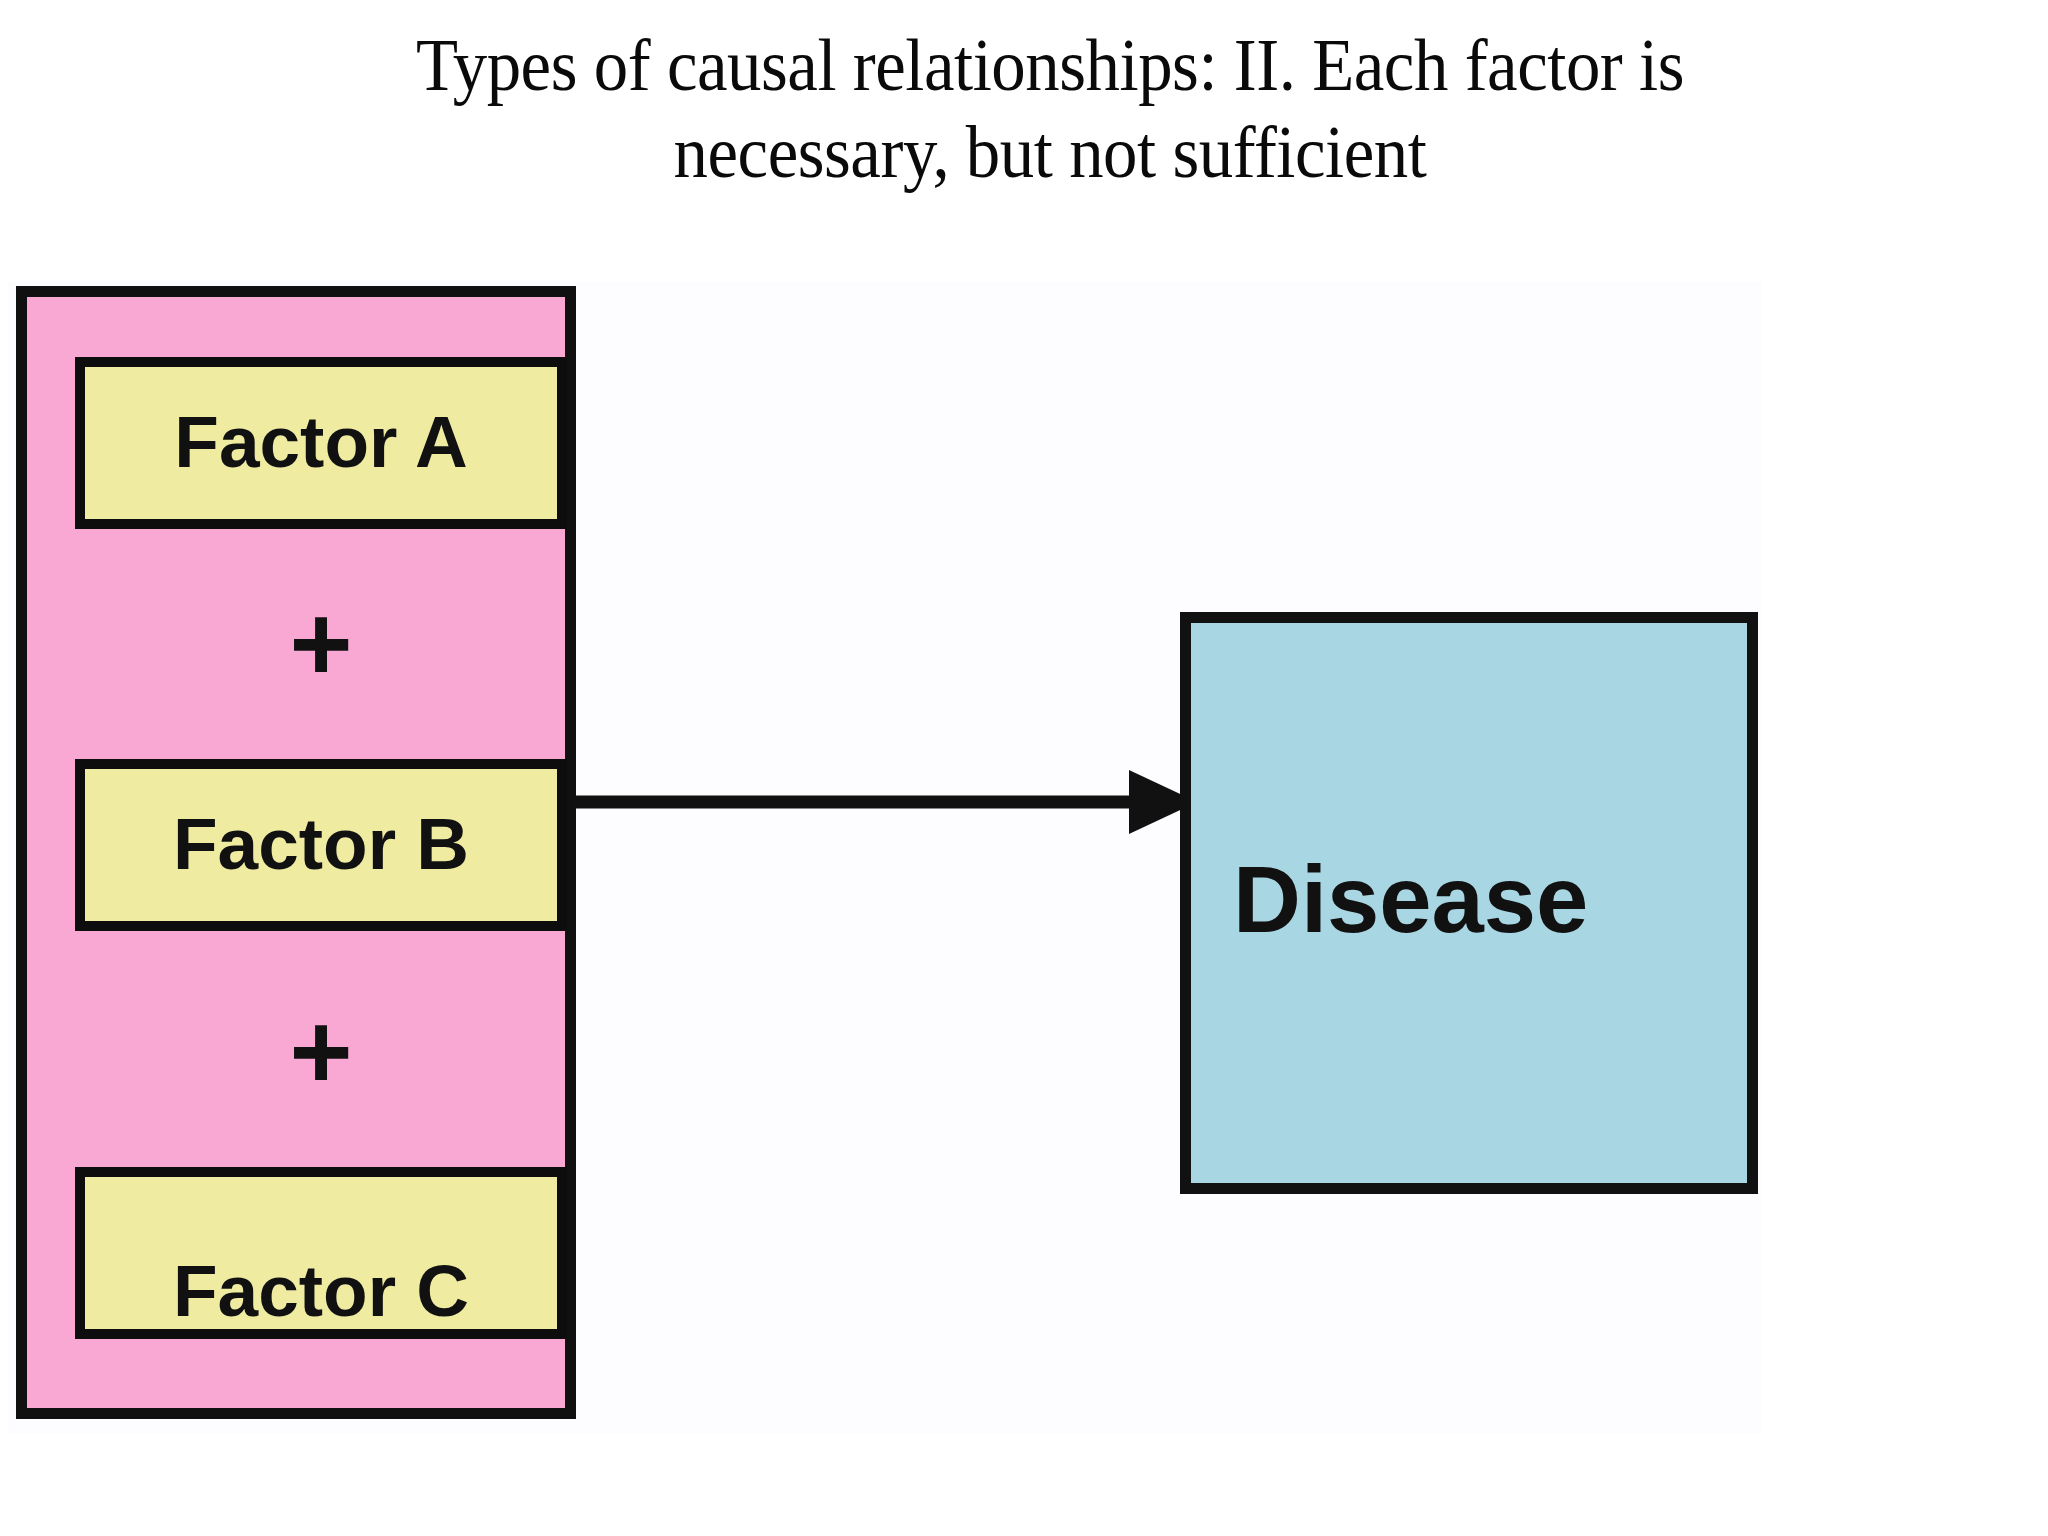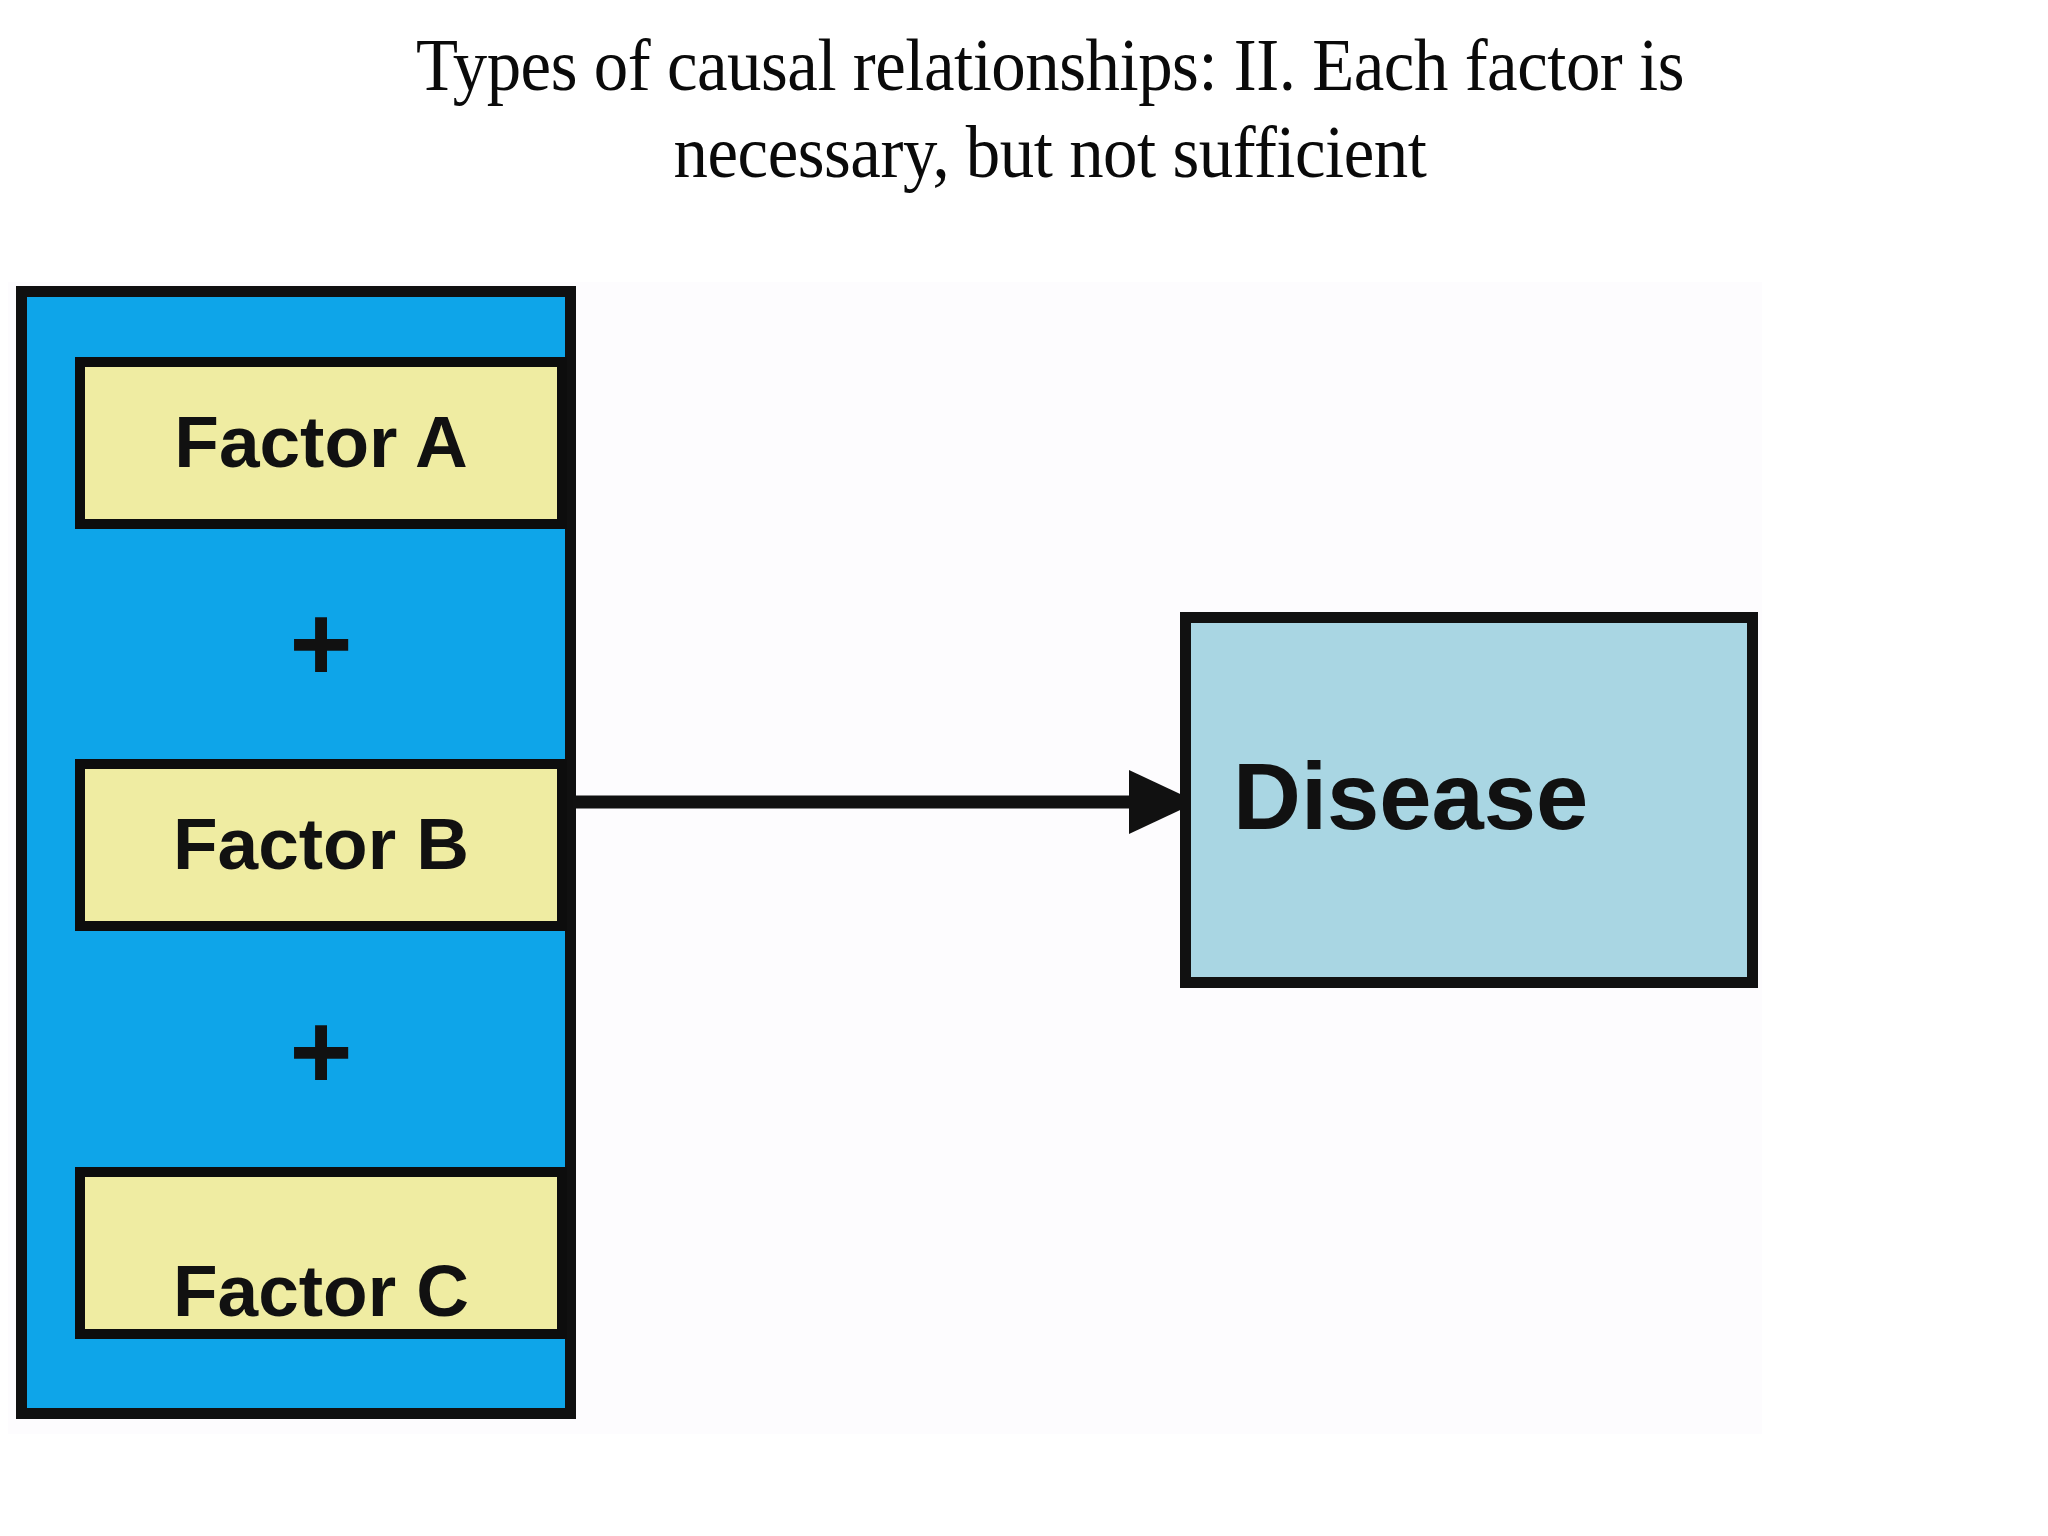--- a/index.html
+++ b/index.html
@@ -42,21 +42,21 @@
     background: #fdfcfe;
   }
 
   
   #factor-group-panel {
     position: absolute;
     left: 8px;
     top: 4px;
     width: 560px;
     height: 1133px;
-    background: #0ea5e9;
+    background: #f9a8d4;
     border: 11px solid #101010;
     box-sizing: border-box;
   }
 
   
   .factor-box {
     position: absolute;
     left: 48px;
     width: 492px;
     height: 172px;
@@ -103,21 +103,21 @@
     width: 620px;
     height: 80px;
   }
 
   
   #disease-box {
     position: absolute;
     left: 1172px;
     top: 330px;
     width: 578px;
-    height: 376px;
+    height: 582px;
     background: #a9d6e3;
     border: 11px solid #111111;
     box-sizing: border-box;
     display: flex;
     align-items: center;
     justify-content: flex-start;
   }
   #disease-box .disease-label {
     font-family: "Liberation Sans", sans-serif;
     font-weight: bold;

